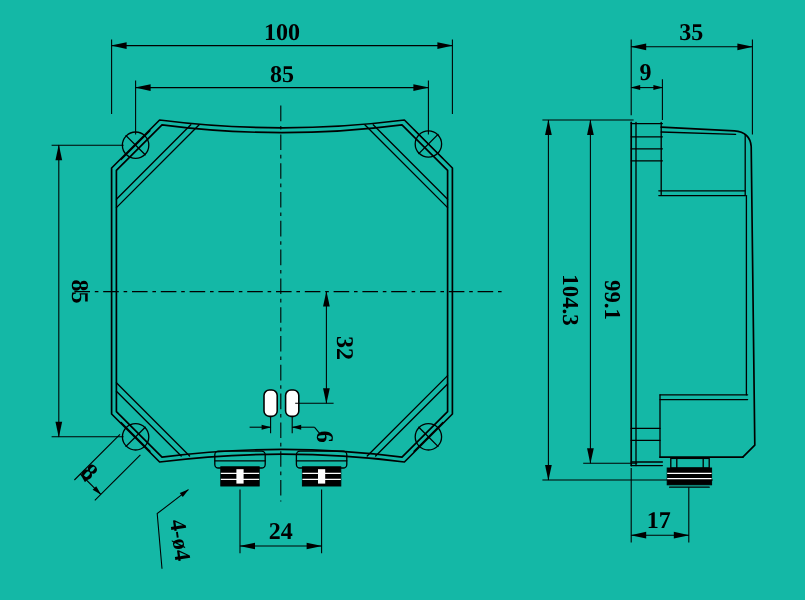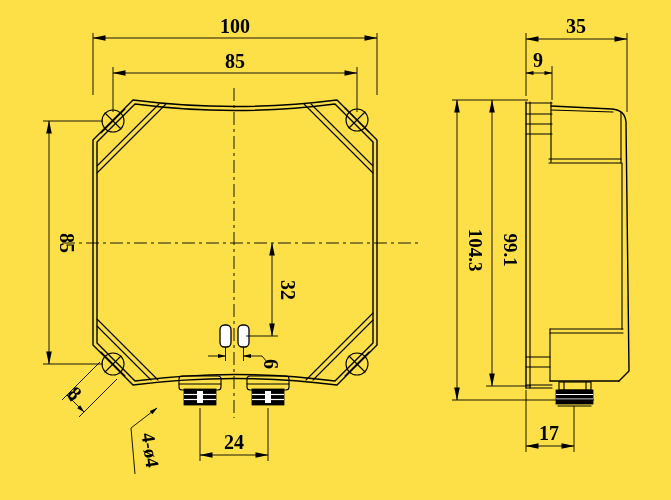--- a/index.html
+++ b/index.html
@@ -1,16 +1,16 @@
 <!DOCTYPE html>
 <html><head>
 <meta charset="utf-8">
 <style>
   html,body{margin:0;padding:0;background:#ffffff;}
-  .stage{position:relative;width:671px;height:500px;background:#fde047;overflow:hidden;
+  .stage{position:relative;width:671px;height:500px;background:#14b8a6;overflow:hidden;
          font-family:"Liberation Serif", serif;}
   svg{display:block}
   .outline{fill:none;stroke:#000;stroke-width:1.4;stroke-linejoin:round;stroke-linecap:round;}
   .thin{fill:none;stroke:#000;stroke-width:1.1;stroke-linecap:round;}
   .dimline{fill:none;stroke:#000;stroke-width:0.9;}
   .extline{fill:none;stroke:#000;stroke-width:0.9;}
   .centerline{fill:none;stroke:#000;stroke-width:0.9;stroke-dasharray:13 4 3 4;}
   .dimtext{font-family:"Liberation Serif", serif;font-weight:700;font-size:20px;fill:#000;}
   .dimtext.small{font-size:19px;}
   .blackfill{fill:#000;stroke:#000;stroke-width:0.8;}

